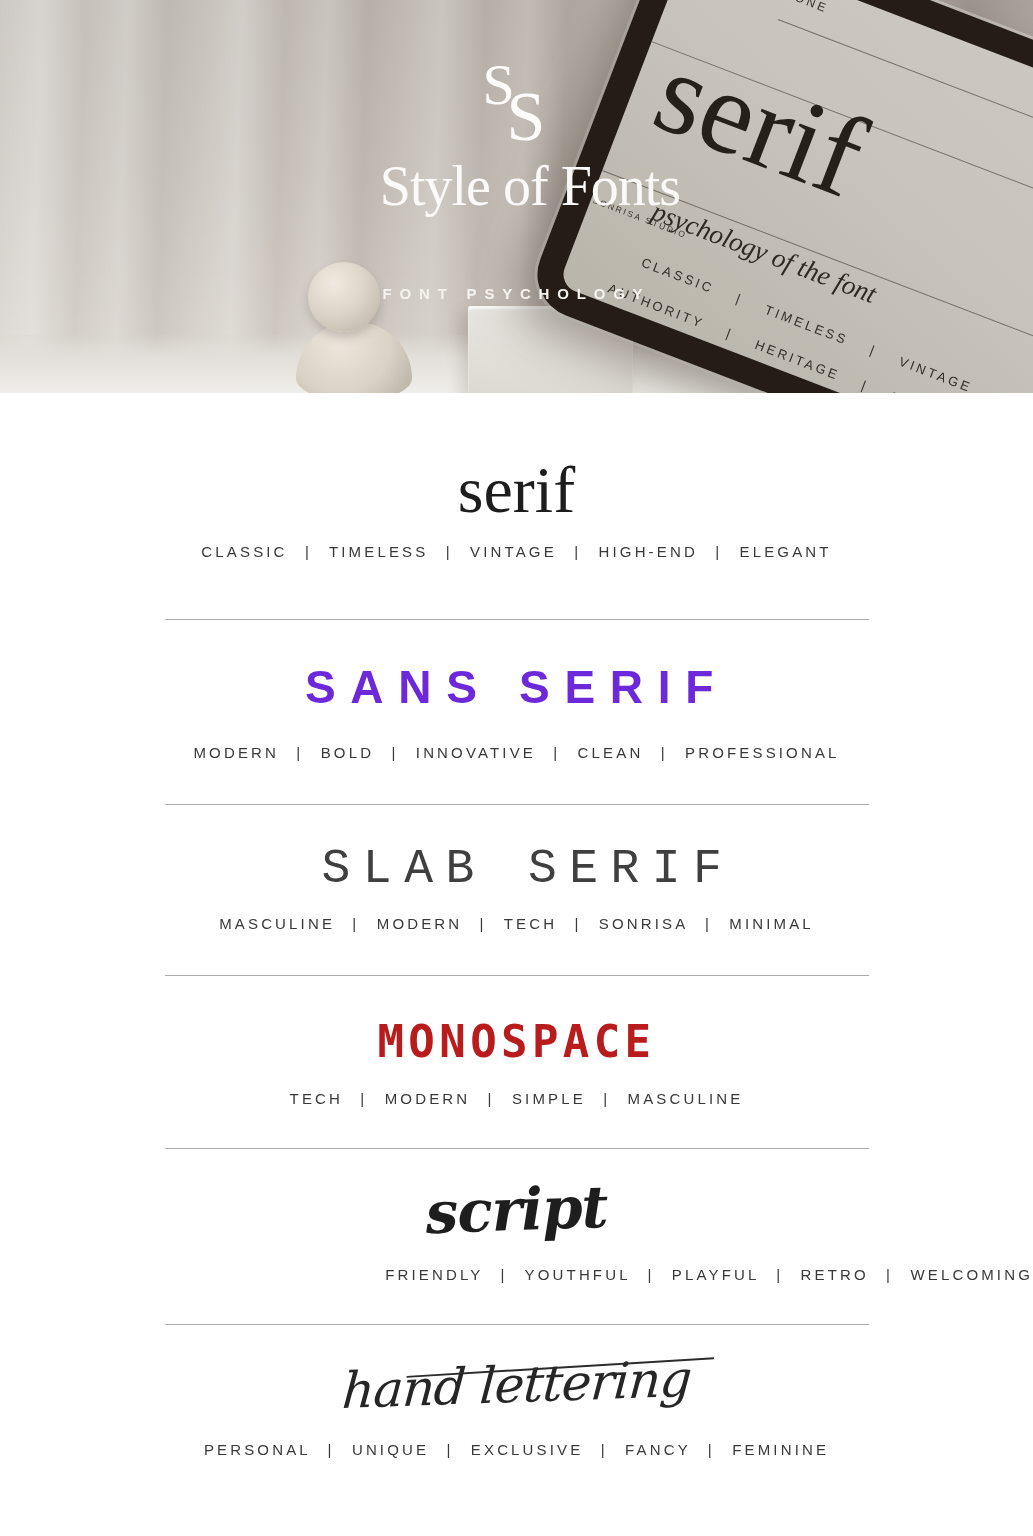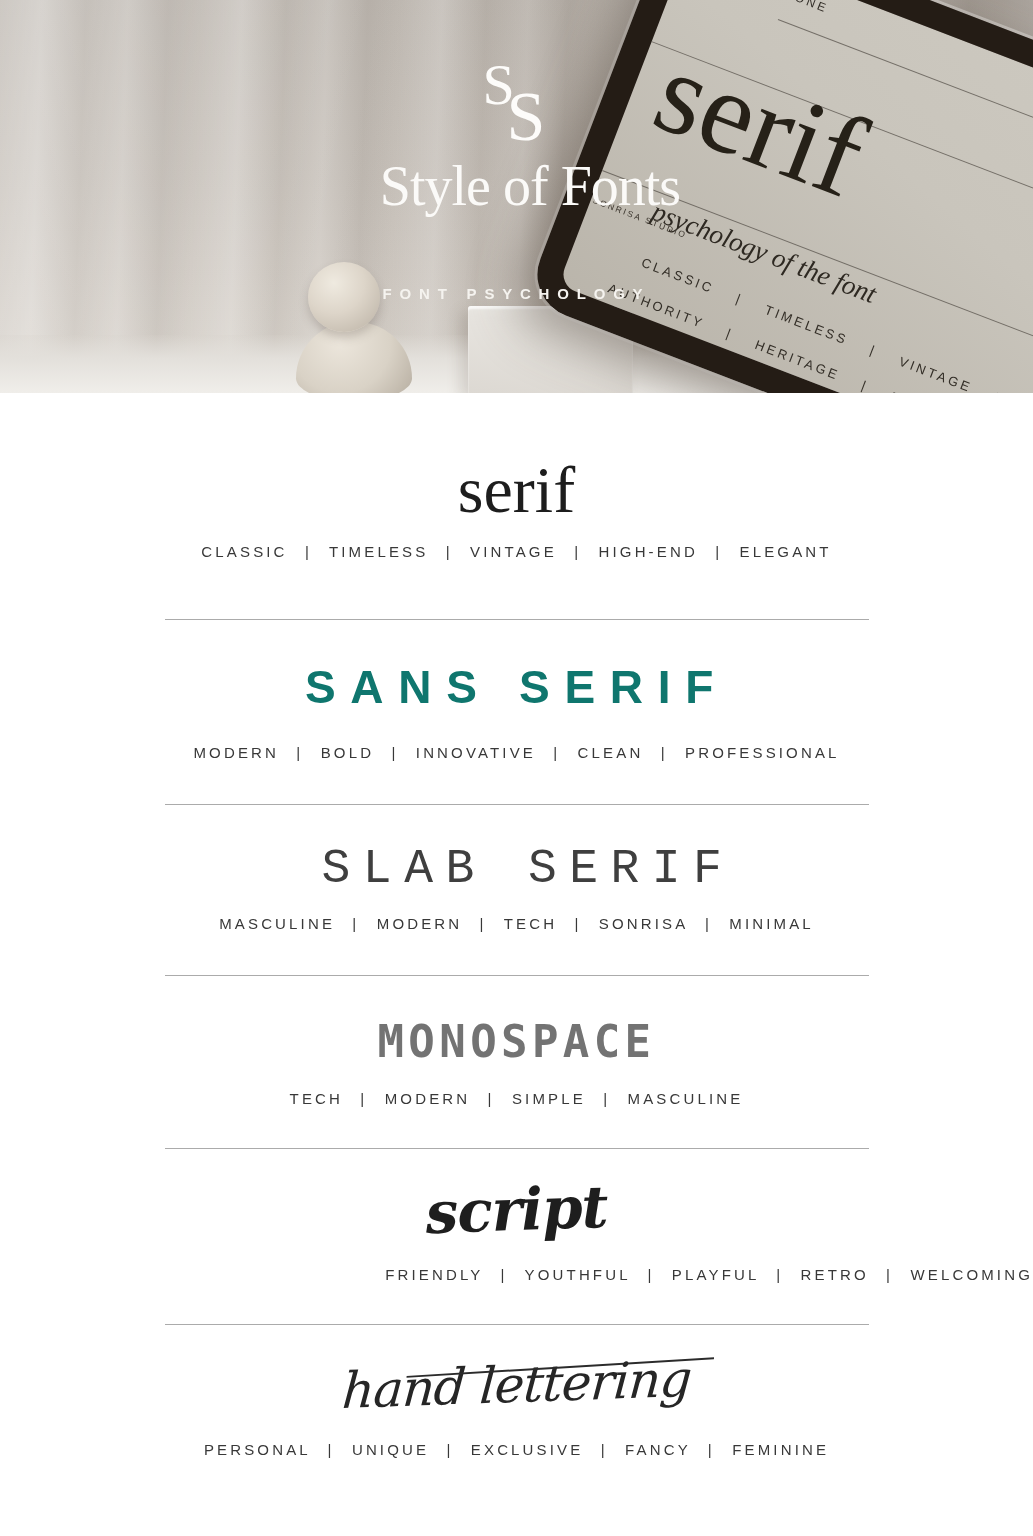--- a/index.html
+++ b/index.html
@@ -81,29 +81,29 @@
   
   main { position:relative; text-align:center; }
   .font-section h2 { font-weight:400; }
   .traits { font-size:15px; font-weight:500; letter-spacing:0.21em; word-spacing:10px; color:#383838; line-height:1.2; white-space:nowrap; }
   .divider { border:none; border-top:1px solid #ababab; width:704px; margin-left:auto; margin-right:auto; }
 
   #s1 h2 { margin-top:64px; font-family:"Liberation Serif", serif; font-size:66px; line-height:1; color:#1d1d1d; }
   #s1 .traits { margin-top:20px; }
   #s1 .divider { margin-top:58px; }
 
-  #s2 h2 { margin-top:44px; font-size:46px; line-height:1; font-weight:600; letter-spacing:0.32em; color:#0f766e; }
+  #s2 h2 { margin-top:44px; font-size:46px; line-height:1; font-weight:600; letter-spacing:0.32em; color:#6d28d9; }
   #s2 .traits { margin-top:34px; }
   #s2 .divider { margin-top:42px; }
 
   #s3 h2 { margin-top:40px; font-family:"Liberation Mono", monospace; font-size:48px; line-height:1; letter-spacing:0.26em; color:#3f3f3f;padding-left:23px; }
   #s3 .traits { margin-top:22px; }
   #s3 .divider { margin-top:42px; }
 
-  #s4 h2 { margin-top:44px; font-family:"DejaVu Sans Mono", monospace; font-size:44px; line-height:1; font-weight:700; letter-spacing:0.10em; color:#737373; }
+  #s4 h2 { margin-top:44px; font-family:"DejaVu Sans Mono", monospace; font-size:44px; line-height:1; font-weight:700; letter-spacing:0.10em; color:#b91c1c; }
   #s4 .traits { margin-top:26px; }
   #s4 .divider { margin-top:40px; }
 
   #s5 h2 { margin-top:28px; font-family:"DejaVu Serif", serif; font-style:italic; font-weight:700; font-size:58px; line-height:1.15; letter-spacing:-1px; color:#1e1e1e; transform:rotate(-2deg); }
   #s5 .traits { margin-top:22px;text-align:right; }
   #s5 .divider { margin-top:40px; }
 
   #s6 h2 { margin-top:24px; font-family:"DejaVu Serif", serif; font-style:italic; font-weight:400; font-size:50px; line-height:1.45; letter-spacing:-1px; color:#262626; transform:skewX(-6deg) rotate(-2deg); position:relative; display:inline-block; }
   #s6 h2 .crossbar { position:absolute; left:18%; right:-6%; top:26%; height:2px; background:#2b2b2b; transform:rotate(-1.5deg); }
   #s6 .traits { margin-top:20px; }

